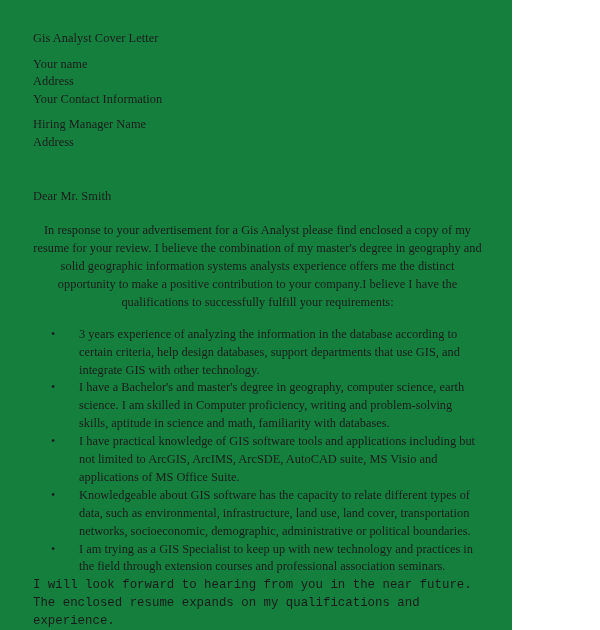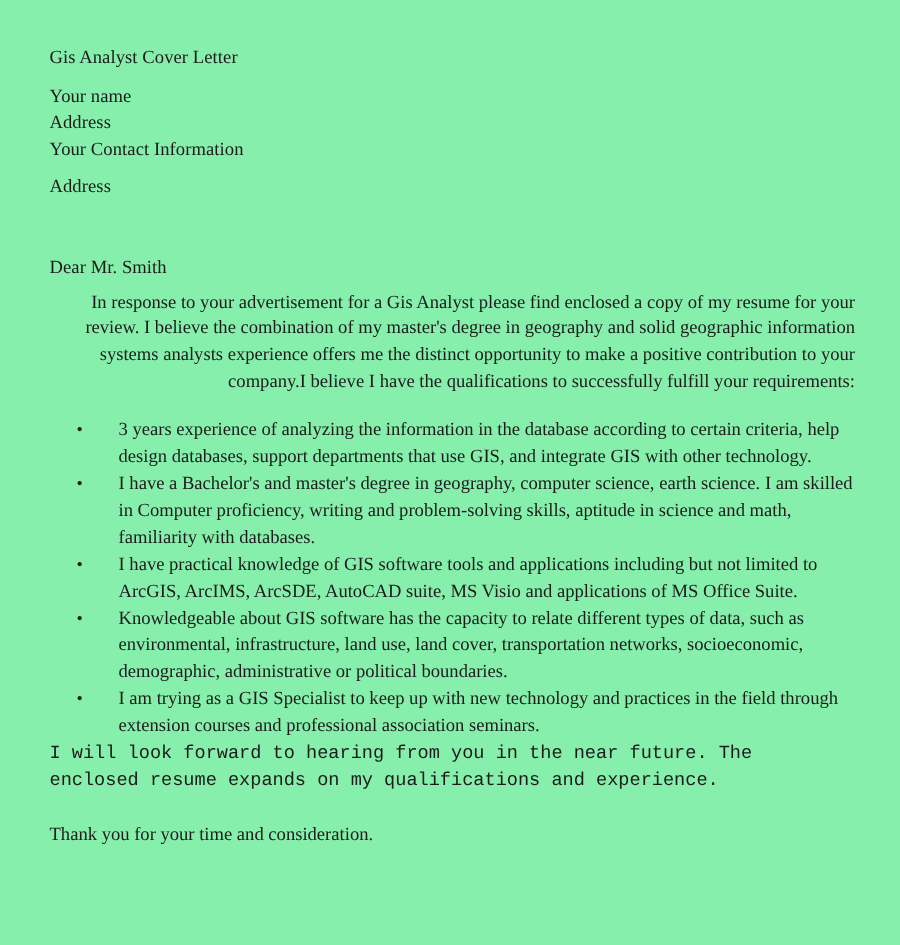--- a/index.html
+++ b/index.html
@@ -8,25 +8,25 @@
   }
   body {
     width: 600px;
     height: 630px;
     background: #ffffff;
     font-family: "Liberation Serif", "DejaVu Serif", serif;
     color: #1b1b1b;
     overflow: hidden;
   }
   .page {
-    width: 600px;
+    width: 512px;
     height: 630px;
     box-sizing: border-box;
     padding: 30px 30px 0 33px;
-    background: #86efac;
+    background: #15803d;
   }
   .line {
     font-size: 12.4px;
     line-height: 17.6px;
     letter-spacing: 0.05px;
   }
   .title {
     font-size: 12.4px;
     line-height: 17.6px;
     margin: 0 0 0 0;
@@ -34,24 +34,24 @@
   .block {
     margin-top: 8px;
   }
   .block .line {
     white-space: nowrap;
   }
   .salutation {
     margin-top: 36px;
   }
   .para {
-    margin-top: 5px;
+    margin-top: 17px;
     font-size: 12.4px;
     line-height: 17.9px;
-    text-align: right;
+    text-align: center;
     max-width: 540px;
   }
   .para-tight {
     margin-top: 1px;
     font-size: 12.4px;
     line-height: 17.9px;
     max-width: 520px;
     font-family: Liberation Mono, monospace;
   }
   ul.bullets {
@@ -88,20 +88,21 @@
 
   <div class="title line">Gis Analyst Cover Letter</div>
 
   <div class="block">
     <div class="line">Your name</div>
     <div class="line">Address</div>
     <div class="line">Your Contact Information</div>
   </div>
 
   <div class="block">
+    <div class="line">Hiring Manager Name</div>
     <div class="line">Address</div>
   </div>
 
   <div class="salutation line">Dear Mr. Smith</div>
 
   <div class="para">In response to your advertisement for a Gis Analyst please find enclosed a copy of my resume for your review. I believe the combination of my master's degree in geography and solid geographic information systems analysts experience offers me the distinct opportunity to make a positive contribution to your company.I believe I have the qualifications to successfully fulfill your requirements:</div>
 
   <ul class="bullets">
     <li>3 years experience of analyzing the information in the database according to certain criteria, help design databases, support departments that use GIS, and integrate GIS with other technology.</li>
     <li>I have a Bachelor's and master's degree in geography, computer science, earth science. I am skilled in Computer proficiency, writing and problem-solving skills, aptitude in science and math, familiarity with databases.</li>

